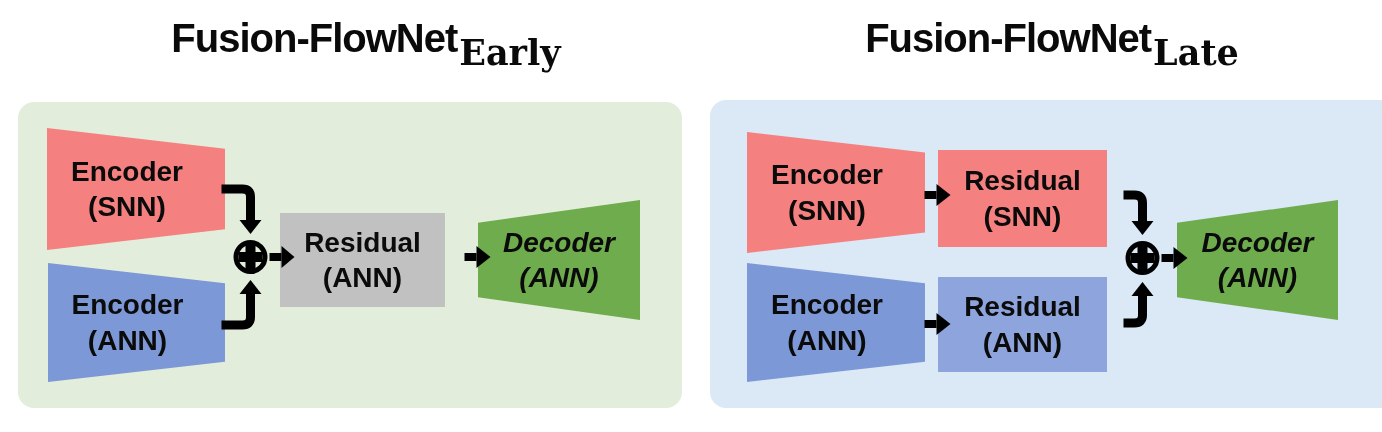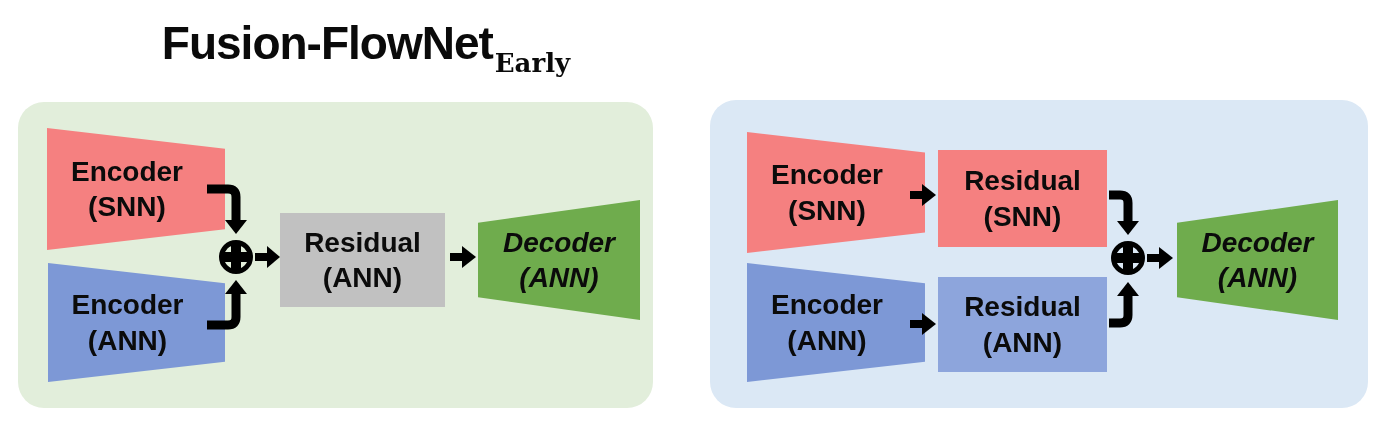--- a/index.html
+++ b/index.html
@@ -12,36 +12,37 @@
   }
   .title {
     position:absolute;
     text-align:center;
     color:#0a0a0a;
     white-space:nowrap;
   }
   #title-early { left:54px;  top:16px; width:600px; }
   #title-late  { left:740px; top:16px; width:600px; }
   .title-main {
-    font-size:46px;
+    font-size:40px;
     font-weight:bold;
     letter-spacing:-1px;
     margin-left:24px;
   }
   .title-sub {
     font-family:"DejaVu Serif", serif;
-    font-size:26px;
+    font-size:35px;
     font-weight:bold;
     position:relative;
     top:13px;
     margin-left:2px;
   }
   .panel {
     position:absolute;
-    border-radius:26px;
+    border-radius:16px;
+    padding-left:29px;
   }
   #panel-early { left:18px;  top:102px; width:635px; height:306px; }
   #panel-late  { left:710px; top:100px; width:658px; height:308px; }
 
   .block {
     position:absolute;
     display:flex;
     align-items:center;
     justify-content:center;
     text-align:center;
@@ -76,20 +77,23 @@
     pointer-events:none;
   }
 </style>
 </head>
 <body>
 
 <div id="canvas">
 
   <div class="title" id="title-early">
     <span class="title-main">Fusion-FlowNet</span><span class="title-sub">Early</span>
+  </div>
+  <div class="title" id="title-late">
+    <span class="title-main">Fusion-FlowNet</span><span class="title-sub">Late</span>
   </div>
 
   <div class="panel" id="panel-early" style="background-color: rgb(226, 238, 219);">
 
     <div class="block trap-narrow enc-pad" id="e-enc-snn" style="background-color: rgb(245, 128, 128);">Encoder
 (SNN)</div>
 
     <div class="block trap-narrow enc-pad" id="e-enc-ann" style="background-color: rgb(125, 152, 214);">Encoder
 (ANN)</div>
 

